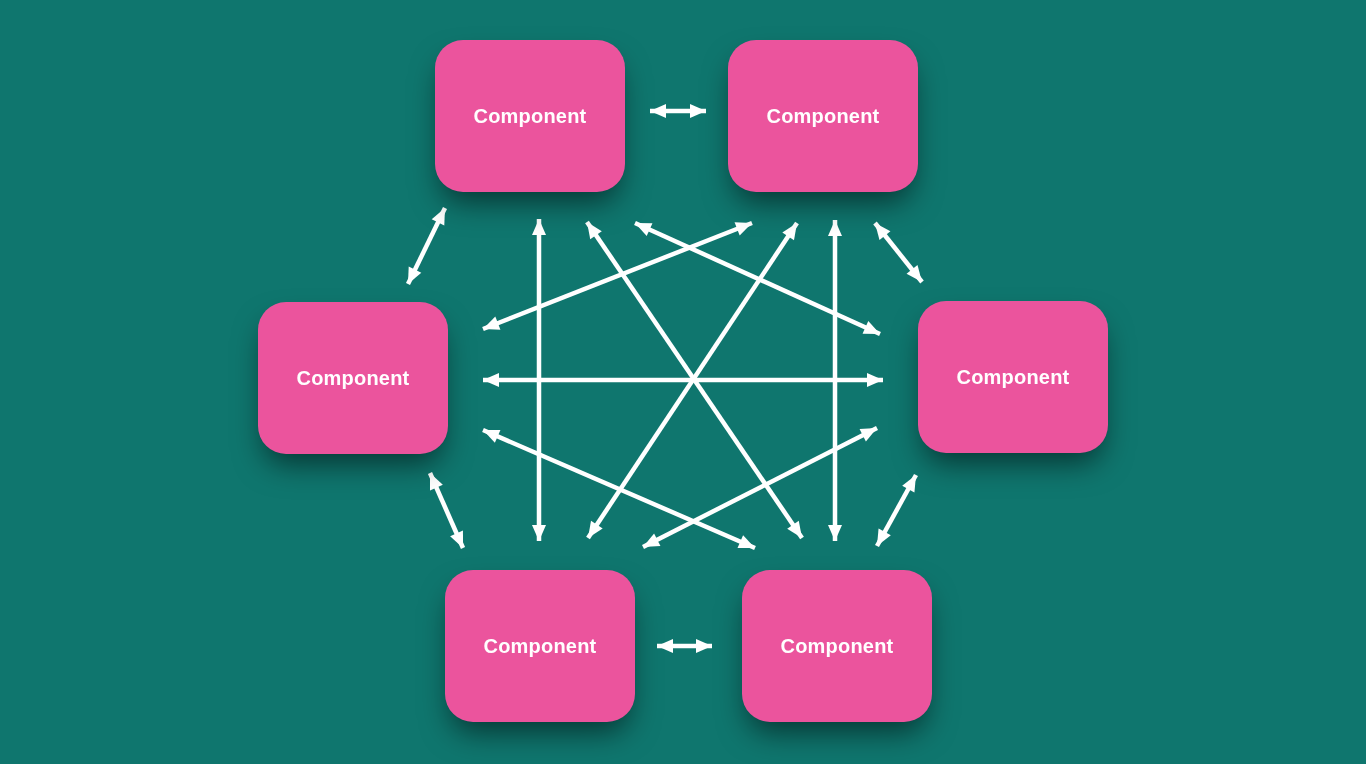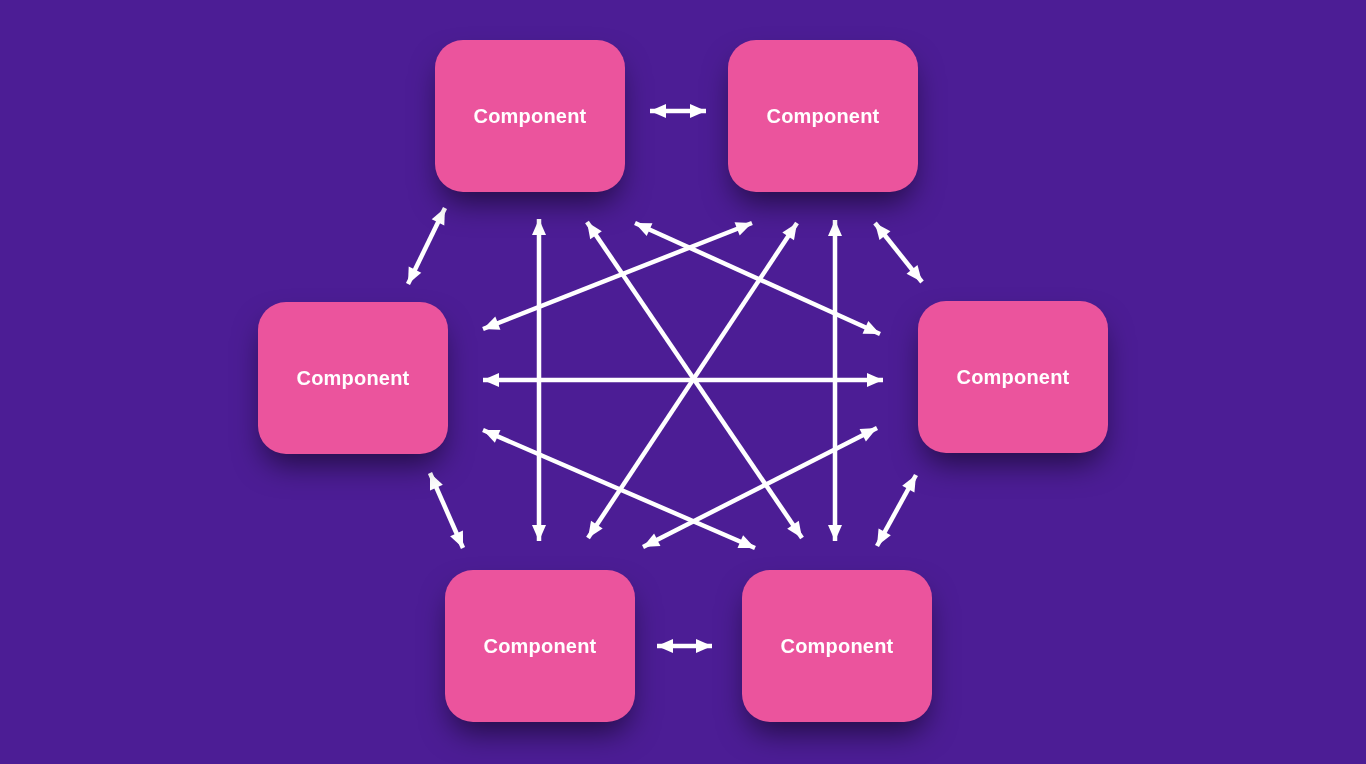--- a/index.html
+++ b/index.html
@@ -40,21 +40,21 @@
   .node span {
     font-size: 20px;
     font-weight: 700;
     letter-spacing: 0.2px;
     line-height: 1;
   }
 </style>
 </head>
 <body>
 
-<div class="canvas" id="canvas" style="width: 1366px; height: 764px; background: #4c1d95;">
+<div class="canvas" id="canvas" style="width: 1366px; height: 764px; background: #0f766e;">
   <svg id="edge-layer" xmlns="http://www.w3.org/2000/svg" viewBox="0 0 1366 764">
     <defs>
       <marker id="arrowhead" viewBox="0 0 18 16" refX="17" refY="8" markerWidth="18" markerHeight="16" markerUnits="userSpaceOnUse" orient="auto-start-reverse">
         <path id="arrowhead-path" d="M1,1 L17,8 L1,15 Z" fill="#FFFFFF"></path>
       </marker>
     </defs>
   <line x1="650" y1="111" x2="706" y2="111" stroke="#FFFFFF" stroke-width="4.5" marker-start="url(#arrowhead)" marker-end="url(#arrowhead)"></line>
       <line x1="657" y1="646" x2="712" y2="646" stroke="#FFFFFF" stroke-width="4.5" marker-start="url(#arrowhead)" marker-end="url(#arrowhead)"></line>
       <line x1="483" y1="380" x2="883" y2="380" stroke="#FFFFFF" stroke-width="4.5" marker-start="url(#arrowhead)" marker-end="url(#arrowhead)"></line>
       <line x1="445" y1="208" x2="408" y2="284" stroke="#FFFFFF" stroke-width="4.5" marker-start="url(#arrowhead)" marker-end="url(#arrowhead)"></line>

